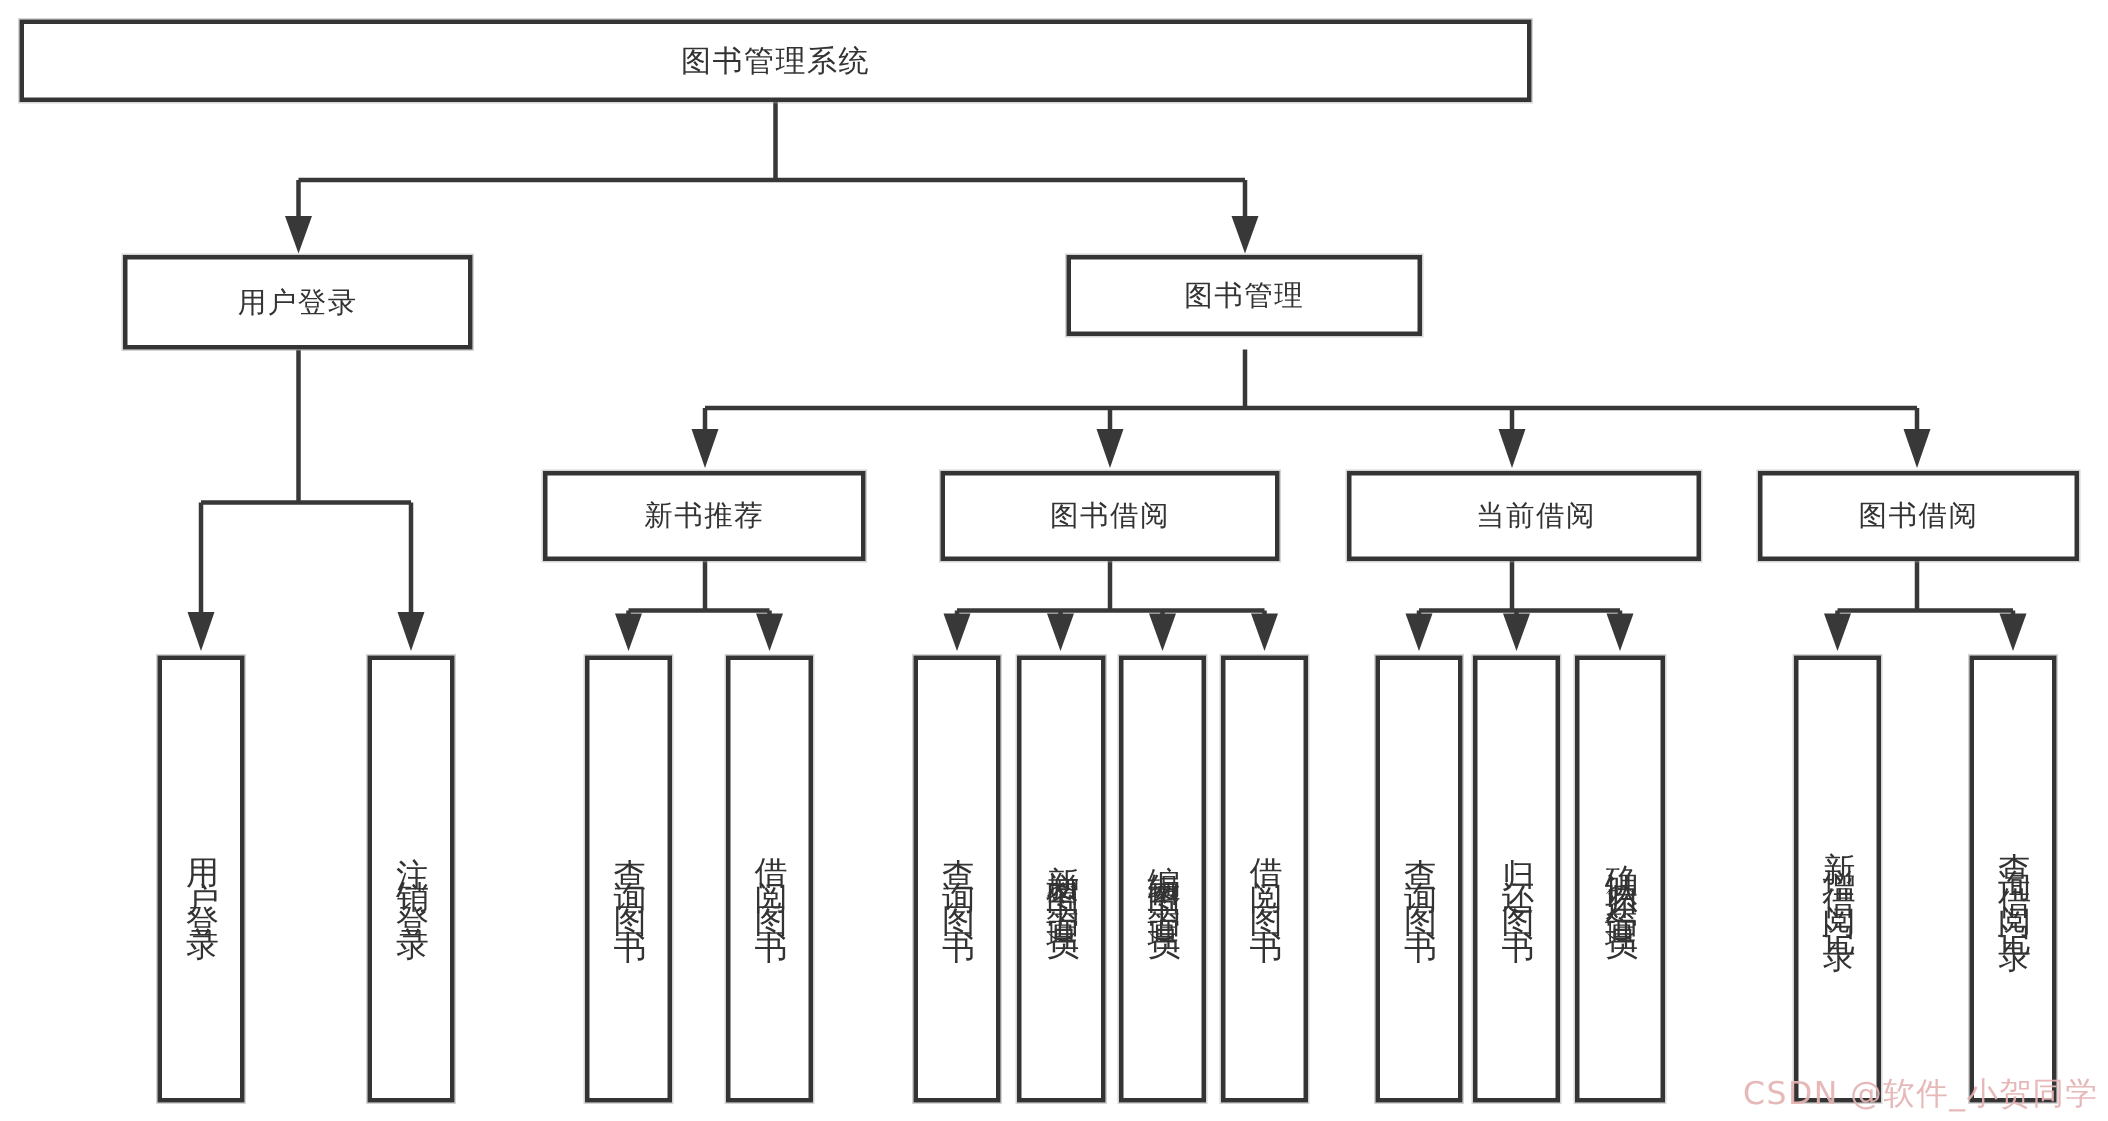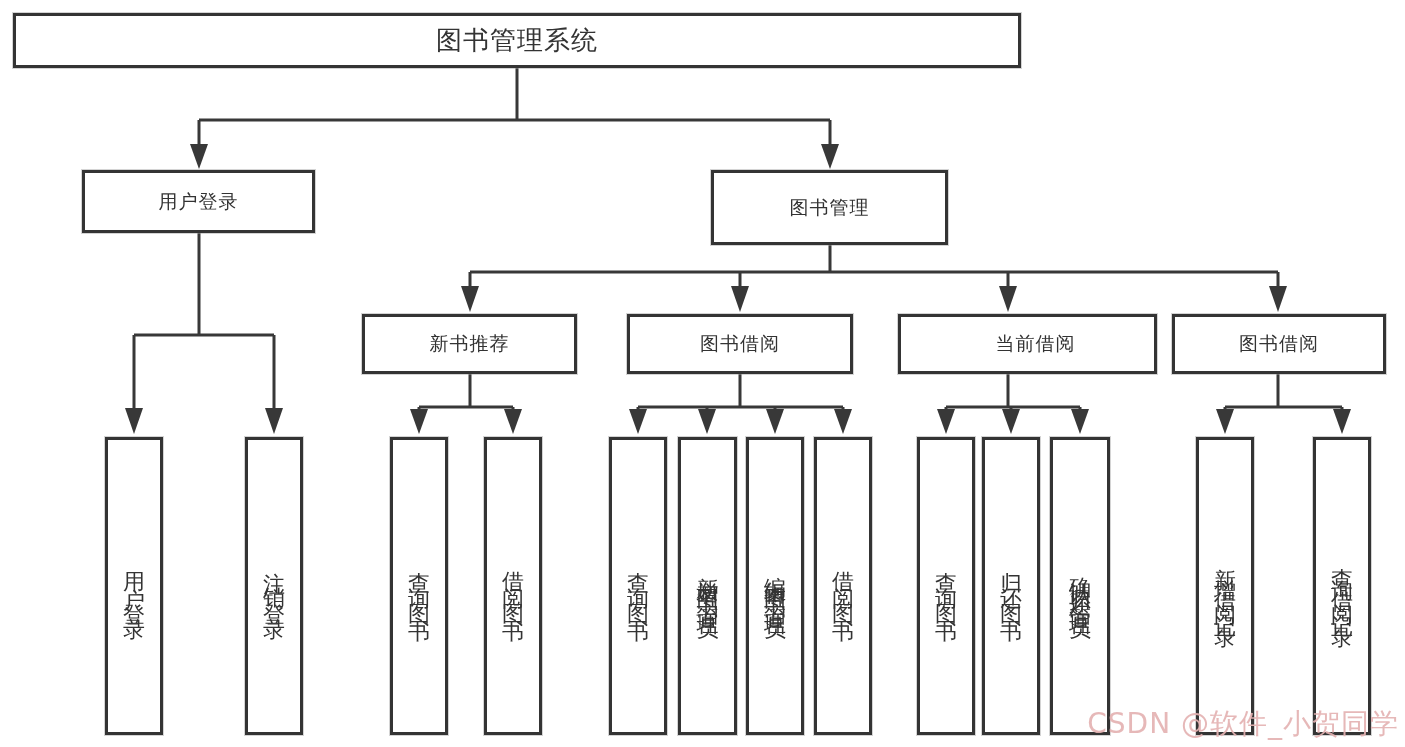--- a/index.html
+++ b/index.html
@@ -8,29 +8,29 @@
     font-family:"DejaVu Sans","Liberation Sans",sans-serif;color:#333333;
   }
   .connectors{position:absolute;left:0;top:0;width:1405px;height:747px;}
   .box{
     position:absolute;box-sizing:border-box;background:#ffffff;
     border:3px solid #343434;box-shadow:0 0 0 1px rgba(160,160,160,.45);
     display:flex;align-items:center;justify-content:center;
     font-size:19px;color:#333333;letter-spacing:1px;white-space:nowrap;
   }
   
-  .b-root{left:13px;top:13px;width:1008px;height:55px;font-size:26px;}
+  .b-root{left:13px;top:13px;width:1008px;height:55px;font-size:20px;}
   
   .b-user{left:82px;top:170px;width:233px;height:63px;}
-  .b-mgmt{left:711px;top:170px;width:237px;height:75px;}
+  .b-mgmt{left:711px;top:170px;width:237px;height:54px;}
   
   .sec{top:314px;height:60px;}
   .b-sec0{left:362px;width:215px;}
   .b-sec1{left:627px;width:226px;}
-  .b-sec2{left:898px;width:259px;padding-left:16px;}
+  .b-sec2{left:898px;width:236px;padding-left:16px;}
   .b-sec3{left:1172px;width:214px;}
   
   .leaf{
     top:437px;height:298px;font-size:22px;
     writing-mode:vertical-rl;text-orientation:mixed;white-space:nowrap;
   }
   .sp-wide{letter-spacing:16px;}
   .sp-med{letter-spacing:12px;}
   .sp-tight{letter-spacing:6px;}
   .b-a0{left:105px;width:58px;}
@@ -41,21 +41,21 @@
   .b-c1{left:678px;width:59px;}
   .b-c2{left:746px;width:58px;}
   .b-c3{left:814px;width:58px;}
   .b-d0{left:917px;width:58px;}
   .b-d1{left:982px;width:58px;}
   .b-d2{left:1050px;width:60px;}
   .b-e0{left:1196px;width:58px;}
   .b-e1{left:1313px;width:58px;}
   .watermark{
     position:absolute;right:6px;bottom:4px;z-index:5;
-    font-size:28px;letter-spacing:1px;color:rgba(228,178,178,0.92);
+    font-size:21px;letter-spacing:1px;color:rgba(228,178,178,0.92);
   }
 </style>
 </head>
 <body>
 
 <div class="stage">
 
   <svg class="connectors" viewBox="0 0 1405 747" xmlns="http://www.w3.org/2000/svg">
     <g stroke="#383838" stroke-width="3" fill="none">
 

